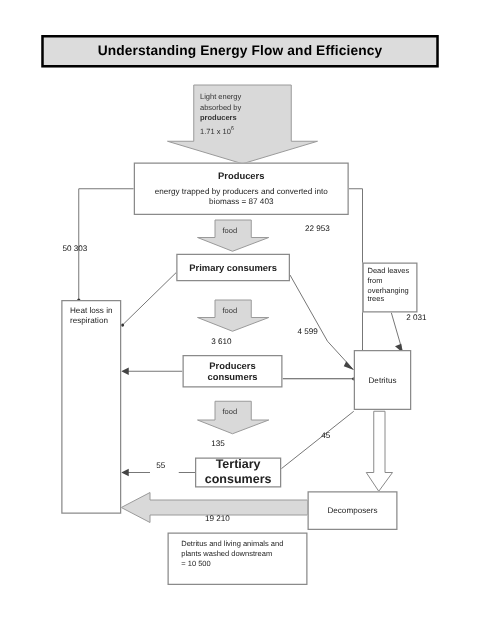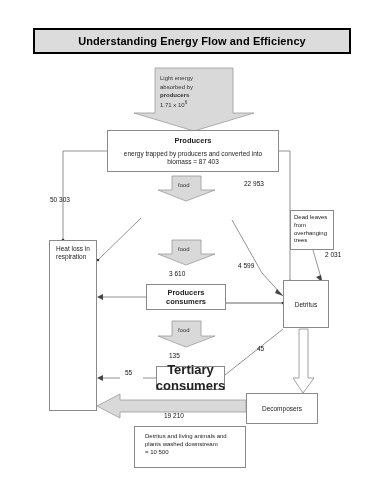--- a/index.html
+++ b/index.html
@@ -35,21 +35,21 @@
   #producers-box .hdr{font-size:7.5px;font-weight:bold;margin-bottom:5px;}
   #producers-box .sub{font-size:6.5px;line-height:1.25;padding:0 6px;}
 
   #primary-box{left:141px;top:203px;width:91px;height:22px;}
   #primary-box span{font-size:7.5px;font-weight:bold;}
 
   #secondary-box{left:146px;top:284px;width:80px;height:26px;}
   #secondary-box span{font-size:7.5px;font-weight:bold;line-height:1.25;}
 
   #tertiary-box{left:156px;top:366px;width:69px;height:24px;}
-  #tertiary-box span{font-size:13px;font-weight:bold;line-height:1.25;}
+  #tertiary-box span{font-size:10px;font-weight:bold;line-height:1.25;}
 
   #heat-box{left:49px;top:240px;width:48px;height:171px;align-items:flex-start;justify-content:flex-start;}
   #heat-box span{font-size:6.5px;line-height:1.3;padding:4px 3px;text-align:left;}
 
   #detritus-box{left:283px;top:280px;width:46px;height:48px;}
   #detritus-box span{font-size:6.5px;}
 
   #deadleaves-box{left:290px;top:210px;width:44px;height:40px;align-items:flex-start;justify-content:flex-start;}
   #deadleaves-box span{font-size:6px;line-height:1.3;padding:3px 3px;text-align:left;}
 
@@ -141,20 +141,23 @@
     <div>
       <span>1.71 x 10</span><sup style="font-size:4.5px;">6</sup>
     </div>
   </div>
 
   <div class="box" id="producers-box">
     <div class="hdr">Producers</div>
     <div class="sub">energy trapped by producers and converted into biomass = 87 403</div>
   </div>
 
+  <div class="box" id="primary-box">
+    <span>Primary consumers</span>
+  </div>
 
   <div class="box" id="secondary-box">
     <span>Producers</span>
     <span>consumers</span>
   </div>
 
   <div class="box" id="tertiary-box">
     <span>Tertiary</span>
     <span>consumers</span>
   </div>

